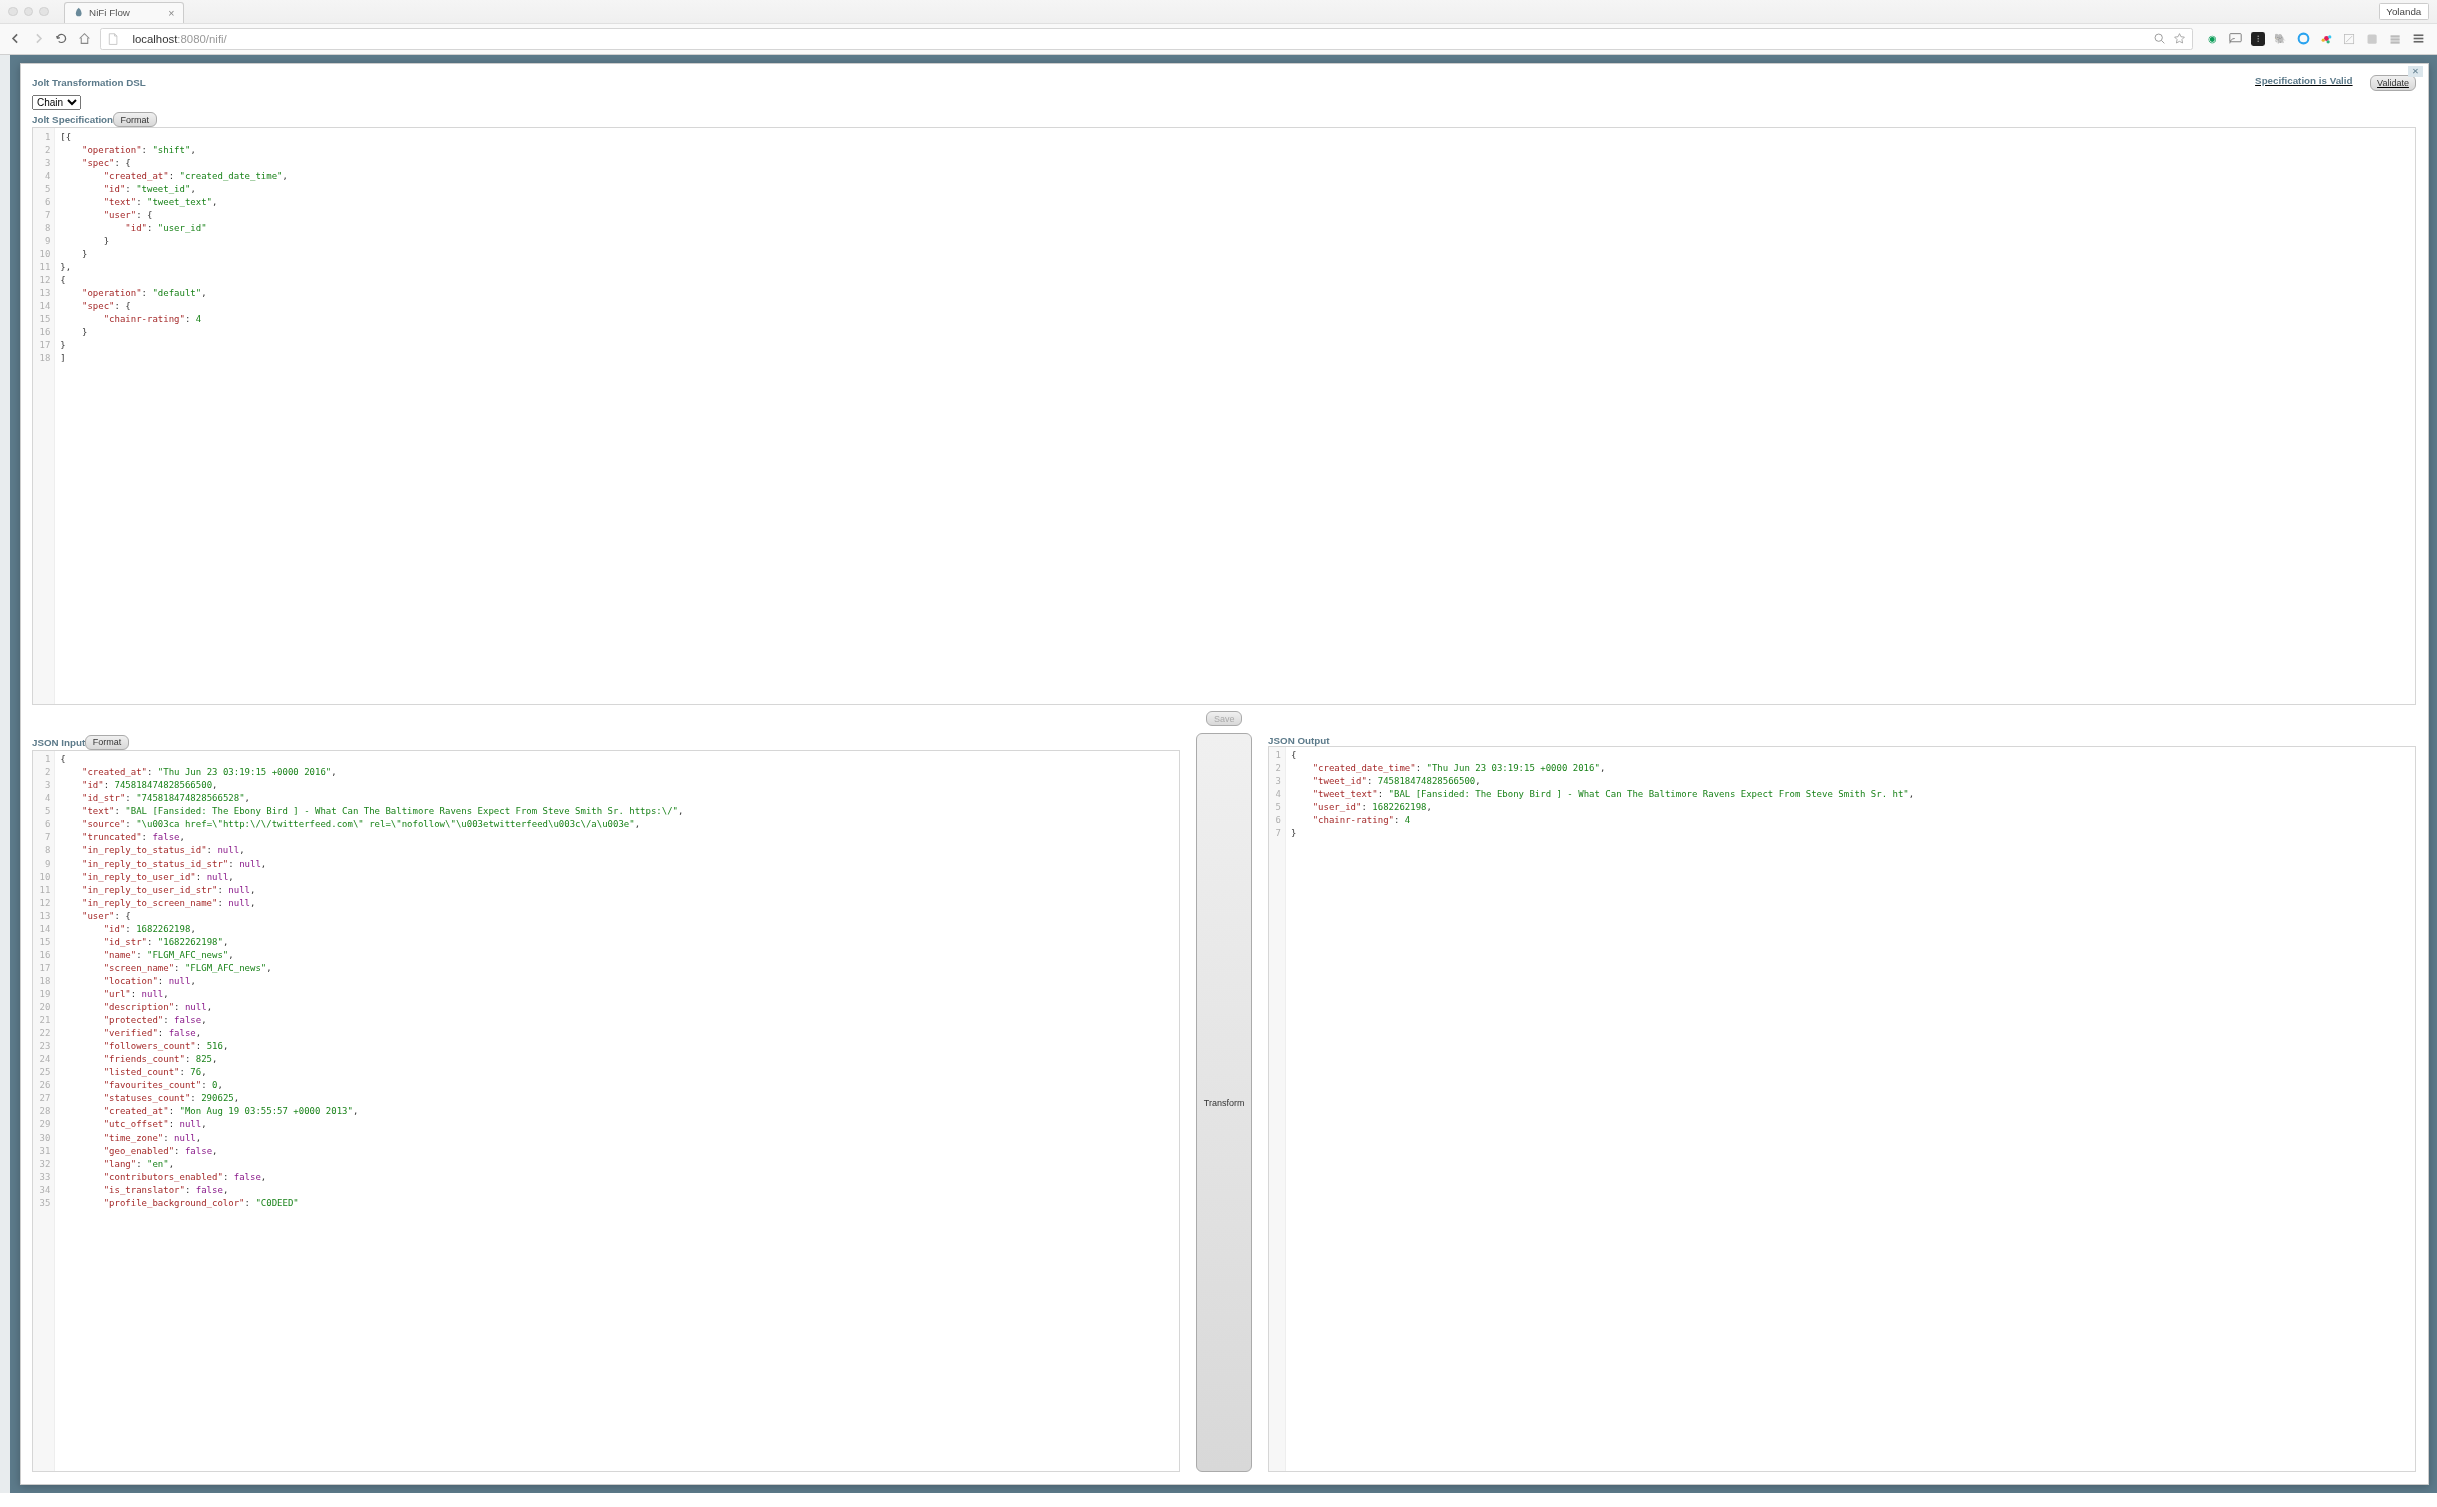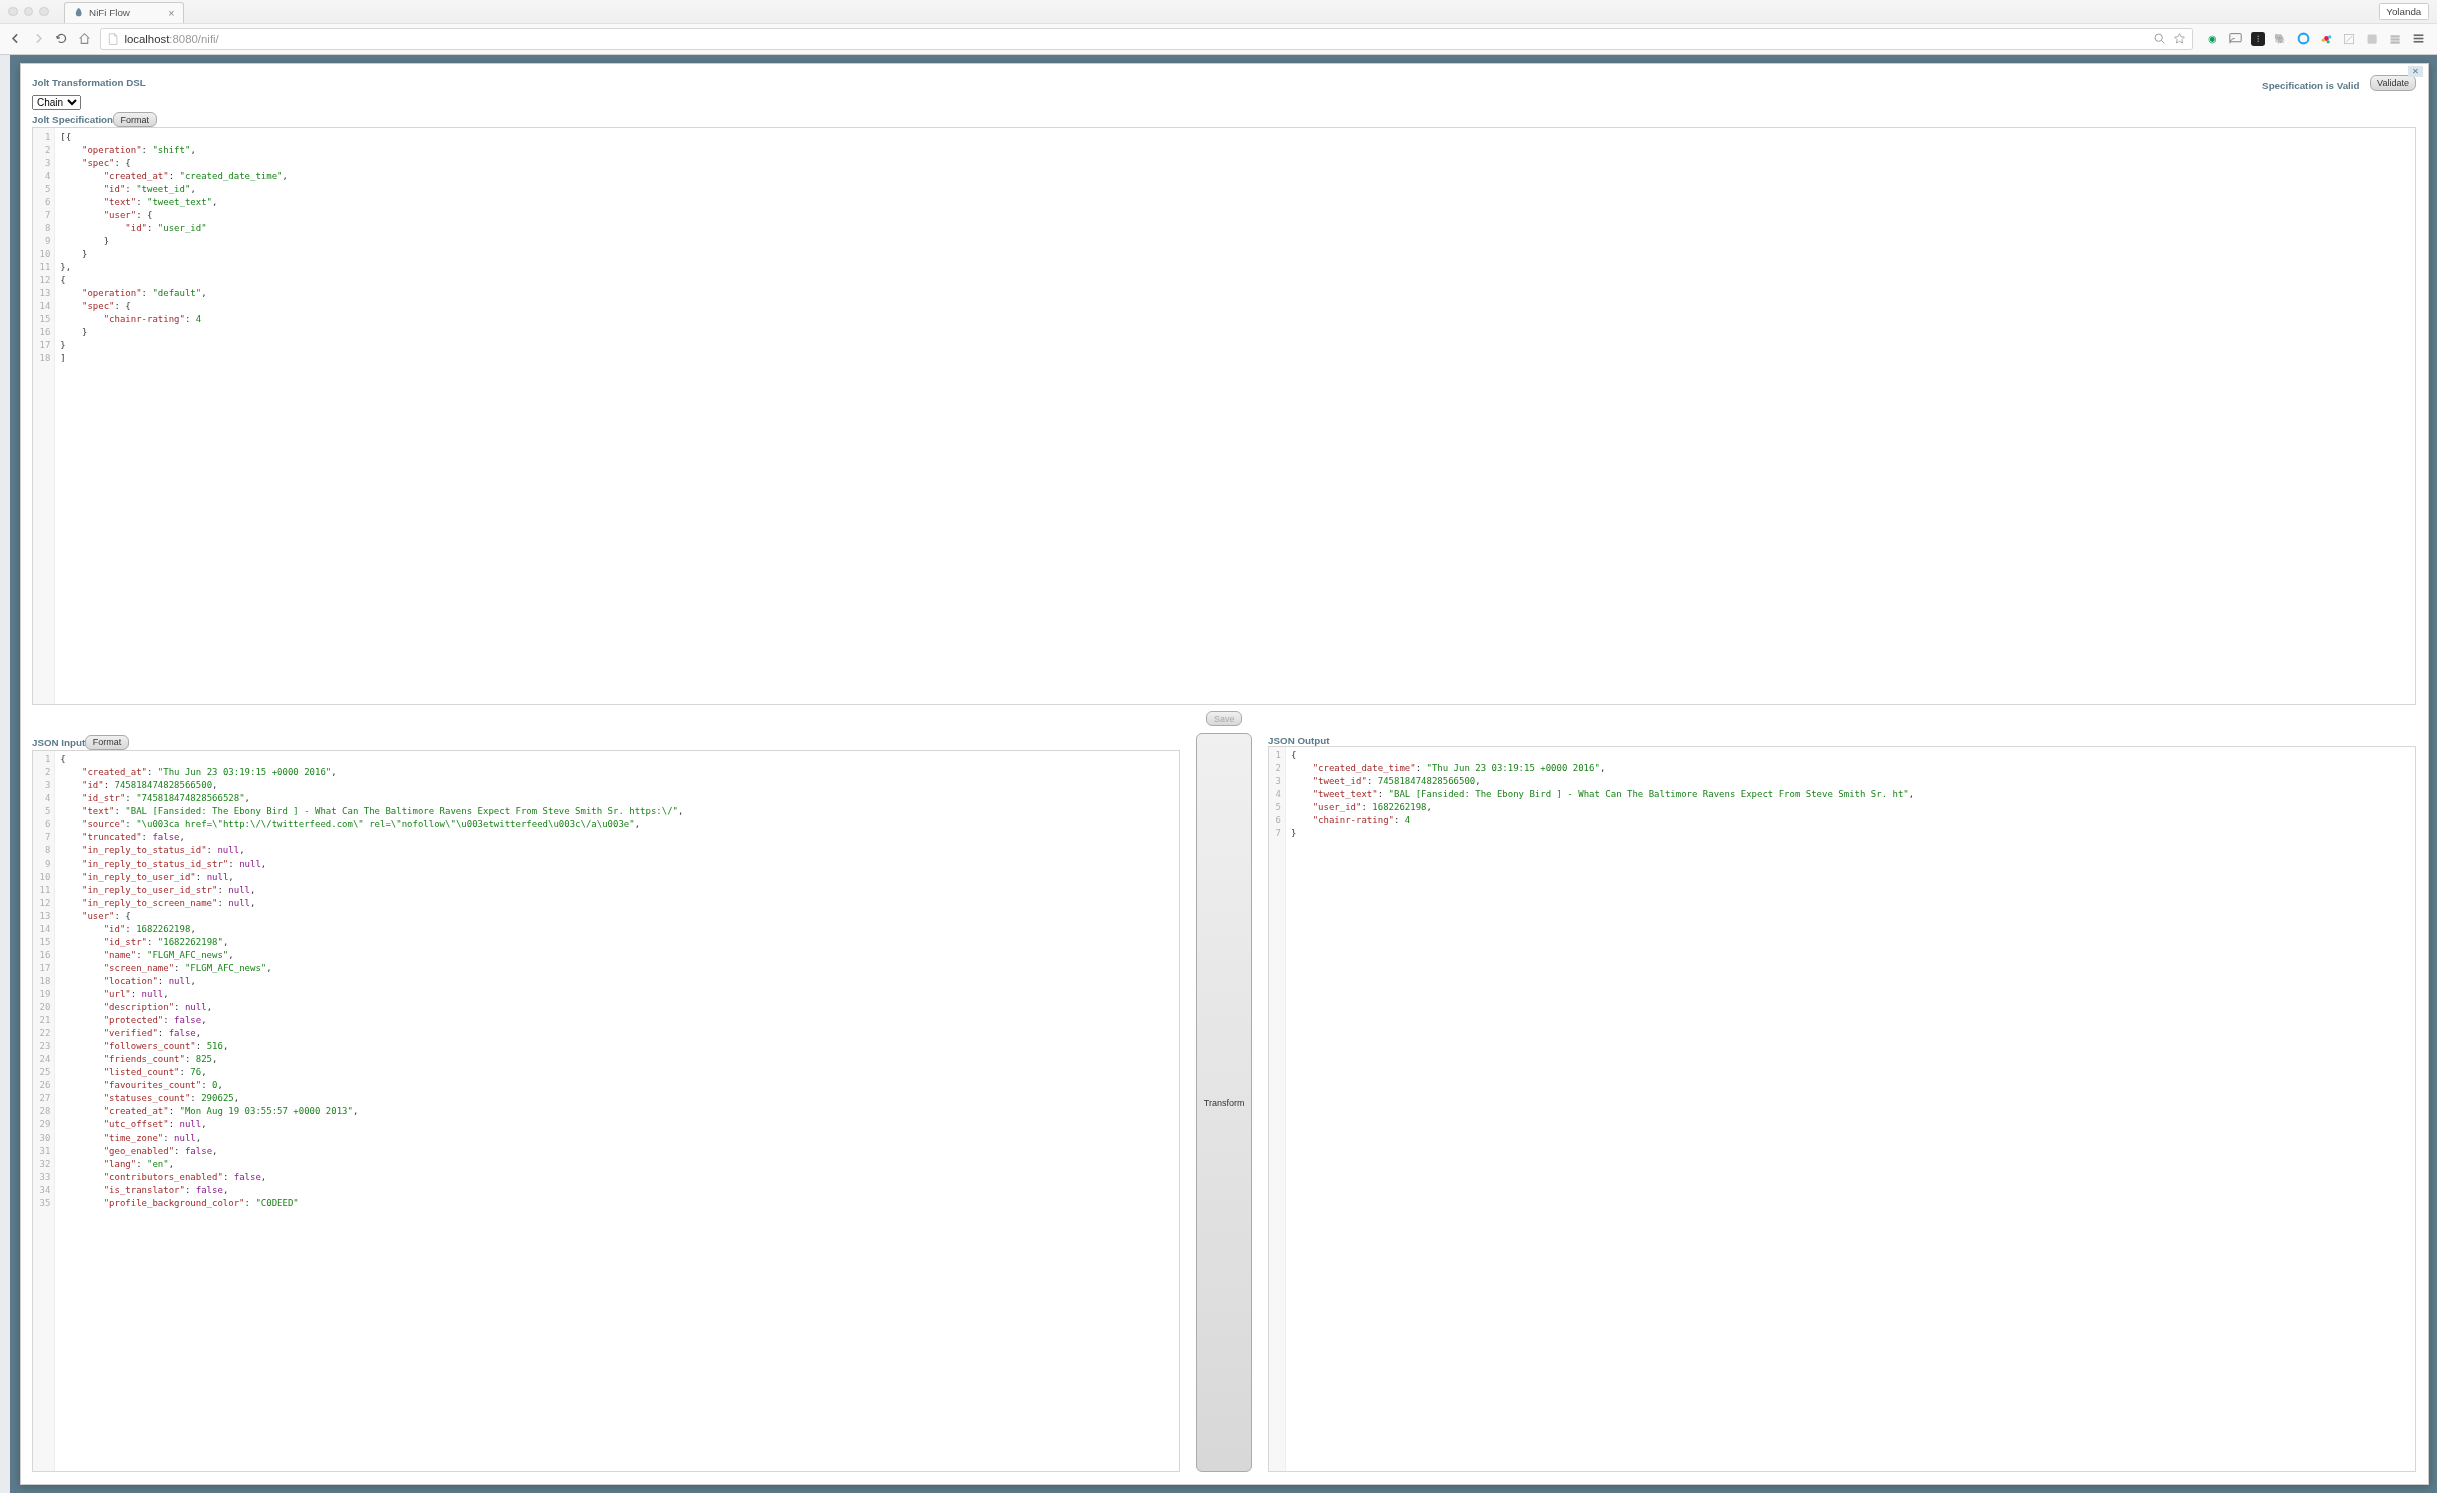--- a/index.html
+++ b/index.html
@@ -11,21 +11,21 @@
 .traffic { width: 9.8px; height: 9.8px; border-radius: 50%; background: #e3e3e3; border: 0.8px solid #d0d0d0; }
 .tab-bar { display: flex; align-items: flex-end; padding: 0 6.5px; height: 23px; }
 .browser-tab { background: #f9f9f9; border: 0.8px solid #ccc; border-bottom: none; border-radius: 3.3px 3.3px 0 0; padding: 4.1px 8.2px; display: flex; align-items: center; gap: 4.9px; width: 120px; font-size: 9.8px; color: #555; }
 .tab-close { margin-left: auto; color: #888; font-size: 10.6px; cursor: pointer; }
 .user-badge { margin-left: auto; margin-right: 8.2px; border: 0.8px solid #ccc; background: #fff; padding: 2.4px 6.5px; border-radius: 1.6px; font-size: 9.8px; color: #444; align-self: center; }
 .tab-row { display: flex; align-items: center; }
 
 .nav-bar { display: flex; align-items: center; padding: 4.1px 8.2px; gap: 8.2px; background: #f9f9f9; border-top: 0.8px solid #e0e0e0; }
 .nav-icon { width: 14.7px; height: 14.7px; display: flex; align-items: center; justify-content: center; color: #707070; cursor: pointer; }
 .nav-icon.disabled { color: #c0c0c0; }
-.url-bar { flex: 1; display: flex; align-items: center; border: 0.8px solid #d5d5d5; border-radius: 2.4px; background: #fff; padding: 3.3px 6.5px; gap: 5px; }
+.url-bar { flex: 1; display: flex; align-items: center; border: 0.8px solid #d5d5d5; border-radius: 2.4px; background: #fff; padding: 3.3px 6.5px; gap: 13px; }
 .url-text { font-size: 11.4px; color: #333; }
 .url-host-dim { color: #999; }
 .url-host { color: #333; }
 .url-icons-right { margin-left: auto; display: flex; gap: 6.5px; align-items: center; color: #888; }
 .ext-icons { display: flex; gap: 8.2px; align-items: center; padding: 0 3.3px; }
 .ext-icon { width: 14.7px; height: 14.7px; border-radius: 2.4px; display: flex; align-items: center; justify-content: center; font-size: 9.8px; }
 
 
 .canvas-bg { background: #5c7a8a; padding: 8.2px; position: relative; height: calc(100vh - 69px); }
 .canvas-edge-left { position: absolute; left: 0; top: 0; bottom: 0; width: 9.8px; background: #e8ecee; }
@@ -51,21 +51,21 @@
 .tok-key { color: #a52a2a; }
 .tok-val { color: #1a831a; } 
 .tok-num { color: #1a831a; }
 .tok-null { color: #8a1a8a; }
 .tok-bool { color: #8a1a8a; }
 
 .lower-section { display: flex; gap: 11.4px; margin-top: 6.5px; flex: 1.2; min-height: 0; }
 .io-col { flex: 1; display: flex; flex-direction: column; min-width: 0; }
 .transform-col { width: 65px; display: flex; justify-content: center; }
 .save-row { display: flex; justify-content: center; margin-top: 6px; }
-.right-actions { display: flex; align-items: flex-end; gap: 10px; }
+.right-actions { display: flex; align-items: flex-start; gap: 17px; text-decoration: underline; }
 
 .favicon { width: 11.4px; height: 11.4px; }
 .page-icon { width: 12.2px; height: 12.2px; color: #999; }
 </style>
 </head>
 <body>
 
 <div class="browser-chrome">
   <div class="tab-row">
     <div class="window-controls">

